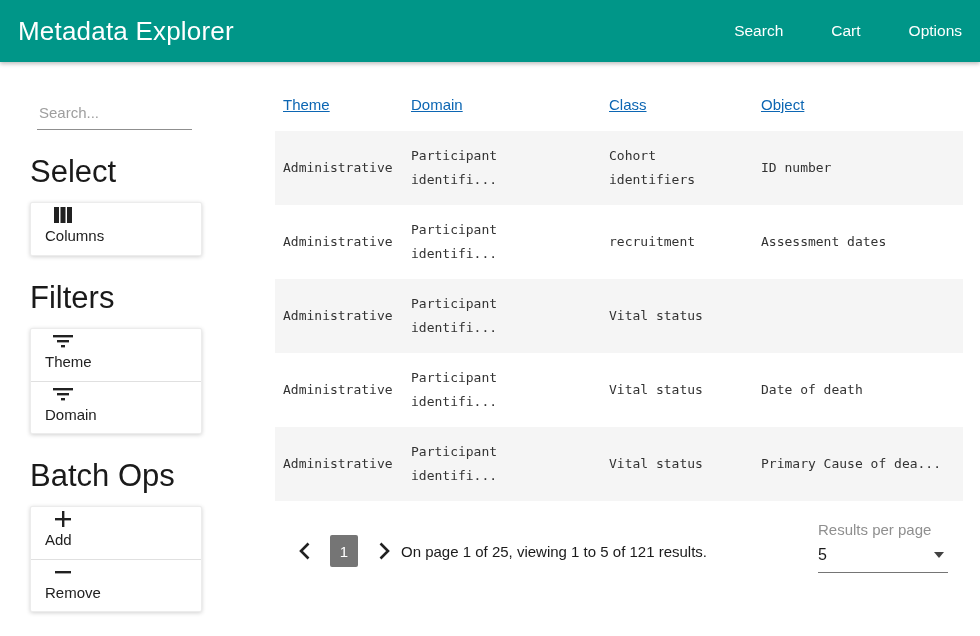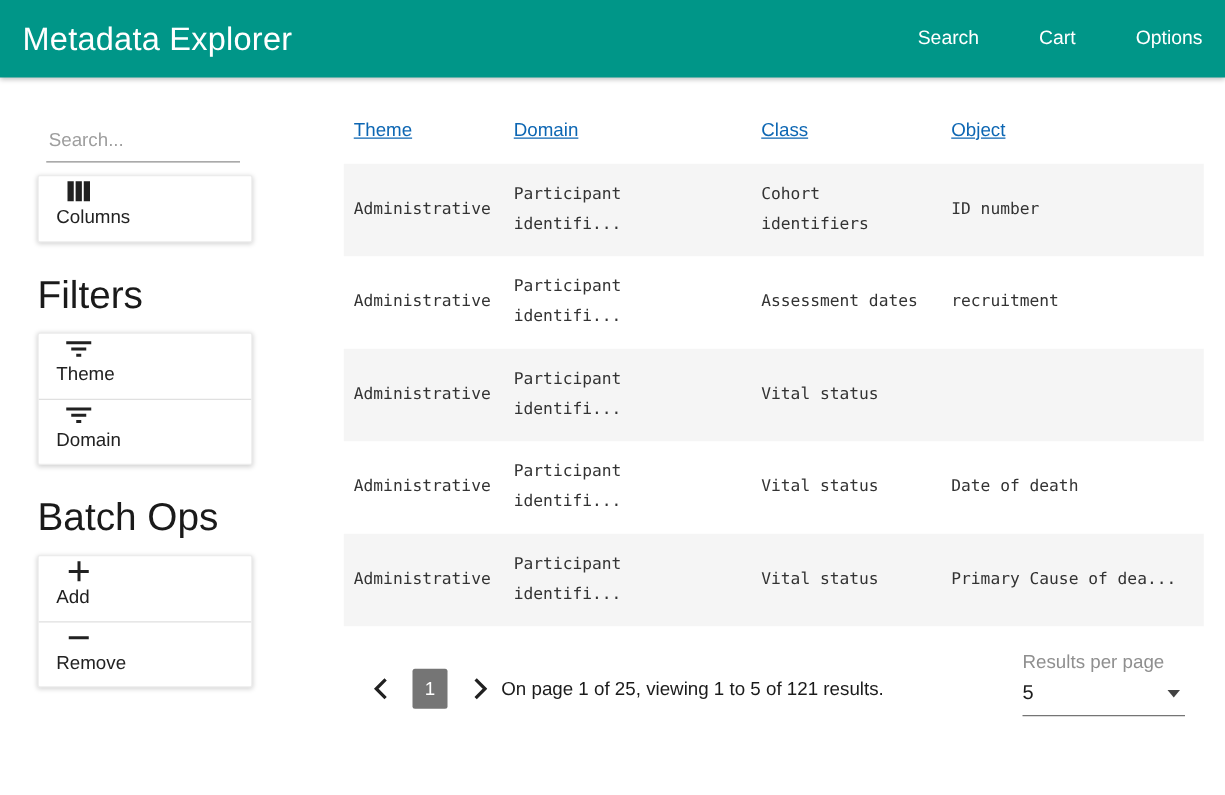--- a/index.html
+++ b/index.html
@@ -76,20 +76,21 @@
     <a>Options</a>
   </div>
 </div>
 
 <div class="sidebar">
 
   <div class="search-wrap">
     <input class="search-input" type="text" placeholder="Search..." style="">
   </div>
 
+  <div class="side-heading">Select</div>
   <div class="side-card">
     <div class="side-item">
       <span class="icn">
         <svg width="20" height="18" viewBox="0 0 20 18">
           <rect x="1" y="1" width="5" height="16" fill="#212121"></rect>
           <rect x="7.5" y="1" width="5" height="16" fill="#212121"></rect>
           <rect x="14" y="1" width="5" height="16" fill="#212121"></rect>
         </svg>
       </span>
       <span class="lbl">Columns</span>
@@ -153,22 +154,22 @@
 
   <div class="grid-row odd">
     <div class="cell">Administrative</div>
     <div class="cell domain">Participant identifi...</div>
     <div class="cell class">Cohort identifiers</div>
     <div class="cell">ID number</div>
   </div>
   <div class="grid-row">
     <div class="cell">Administrative</div>
     <div class="cell domain">Participant identifi...</div>
+    <div class="cell">recruitment</div>
     <div class="cell class">Assessment dates</div>
-    <div class="cell">recruitment</div>
   </div>
   <div class="grid-row odd">
     <div class="cell">Administrative</div>
     <div class="cell domain">Participant identifi...</div>
     <div class="cell class">Vital status</div>
   </div>
   <div class="grid-row">
     <div class="cell">Administrative</div>
     <div class="cell domain">Participant identifi...</div>
     <div class="cell class">Vital status</div>

